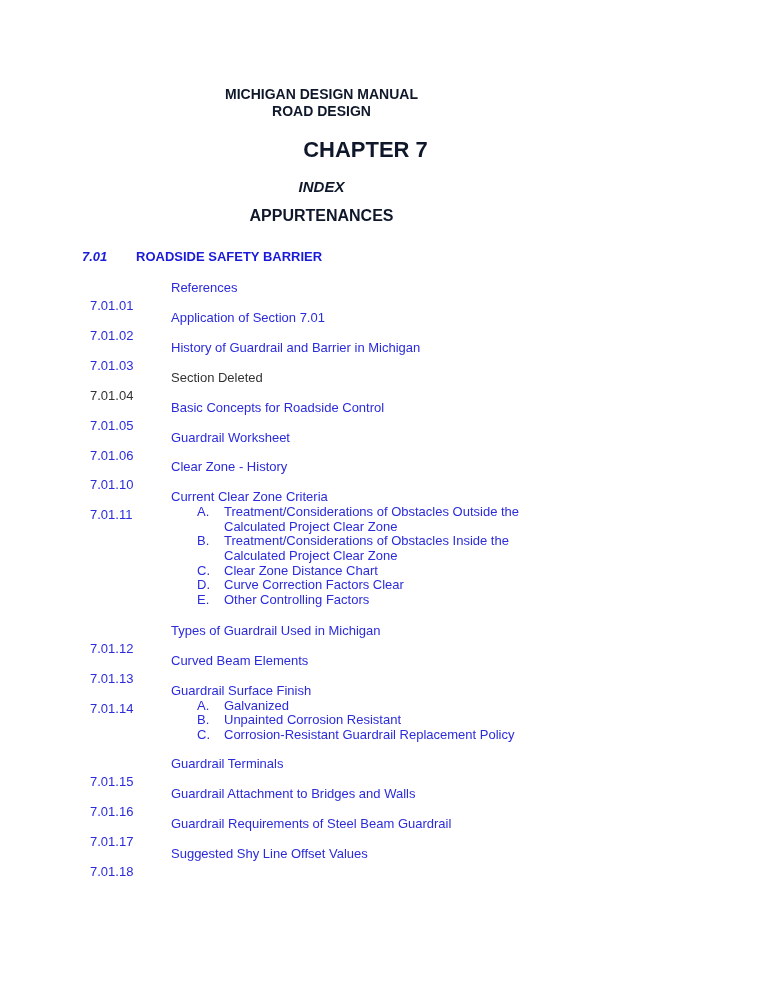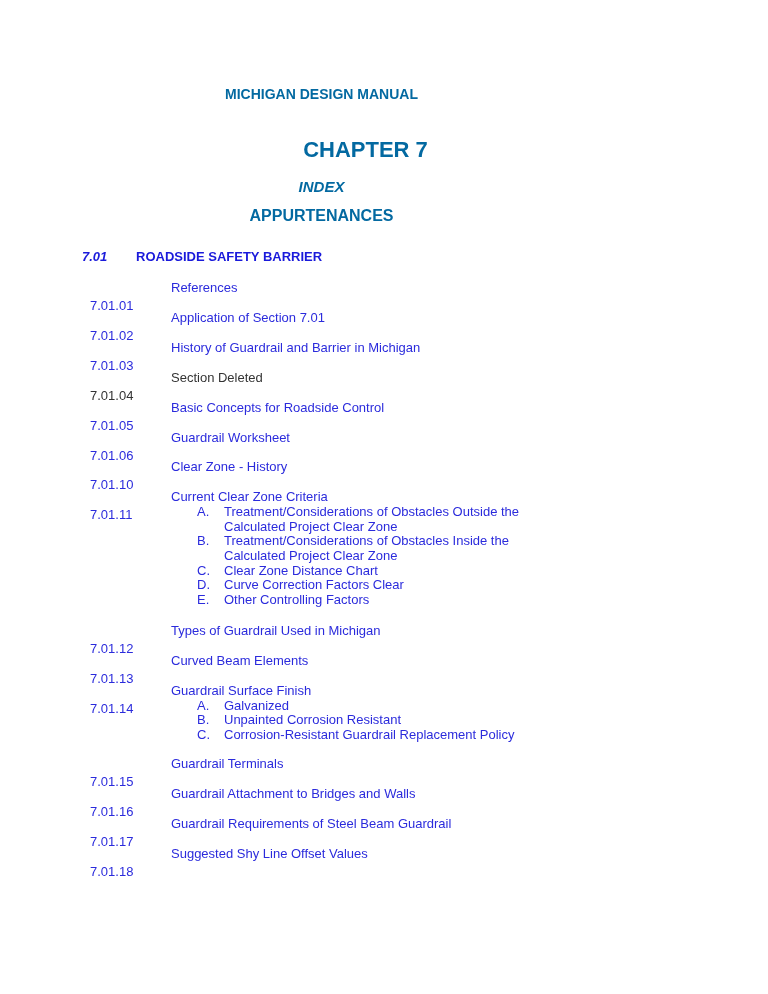--- a/index.html
+++ b/index.html
@@ -1,37 +1,38 @@
 <!DOCTYPE html>
 <html><head>
 <meta charset="utf-8">
 <style>
   html, body { margin: 0; padding: 0; background: #ffffff; }
   body { width: 768px; height: 994px; position: relative; font-family: "Liberation Sans", sans-serif; color: #222; overflow: hidden; }
-  .header { position: absolute; left: 0; width: 643px; text-align: center; font-weight: bold; color: #0369a1; }
+  .header { position: absolute; left: 0; width: 643px; text-align: center; font-weight: bold; color: #0f172a; }
   .h-manual { top: 86px; font-size: 14px; line-height: 17px; }
   .h-chapter { top: 137px; font-size: 22px; margin-left: 44px; }
   .h-index { top: 178px; font-size: 15px; font-style: italic; }
   .h-app { top: 207px; font-size: 16px; }
   .sec-head { position: absolute; left: 82px; top: 249px; font-weight: bold; font-size: 13px; color: #1a1adb; }
   .sec-head .num { display: inline-block; width: 54px; font-style: italic; }
   .entry { position: absolute; left: 90px; font-size: 13px; color: #2b2bdc; line-height: 14.5px; }
   .entry .num { position: absolute; left: 0; top: 18px; width: 80px; }
   .entry .title { position: absolute; left: 81px; top: 0; white-space: nowrap; }
   .entry.gray { color: #333; }
   .sub { position: absolute; left: 107px; white-space: nowrap; }
   .sub .letter { position: absolute; left: 0; }
   .sub .text { position: absolute; left: 27px; }
   a { color: inherit; text-decoration: none; }
 </style>
 </head>
 <body>
 
 <div class="header h-manual">
   <div>MICHIGAN DESIGN MANUAL</div>
+  <div>ROAD DESIGN</div>
 </div>
 <div class="header h-chapter">CHAPTER 7</div>
 <div class="header h-index">INDEX</div>
 <div class="header h-app">APPURTENANCES</div>
 
 <a class="sec-head">
   <span class="num">7.01</span><span>ROADSIDE SAFETY BARRIER</span>
 </a>
 
 <a class="entry" style="top:281px">

